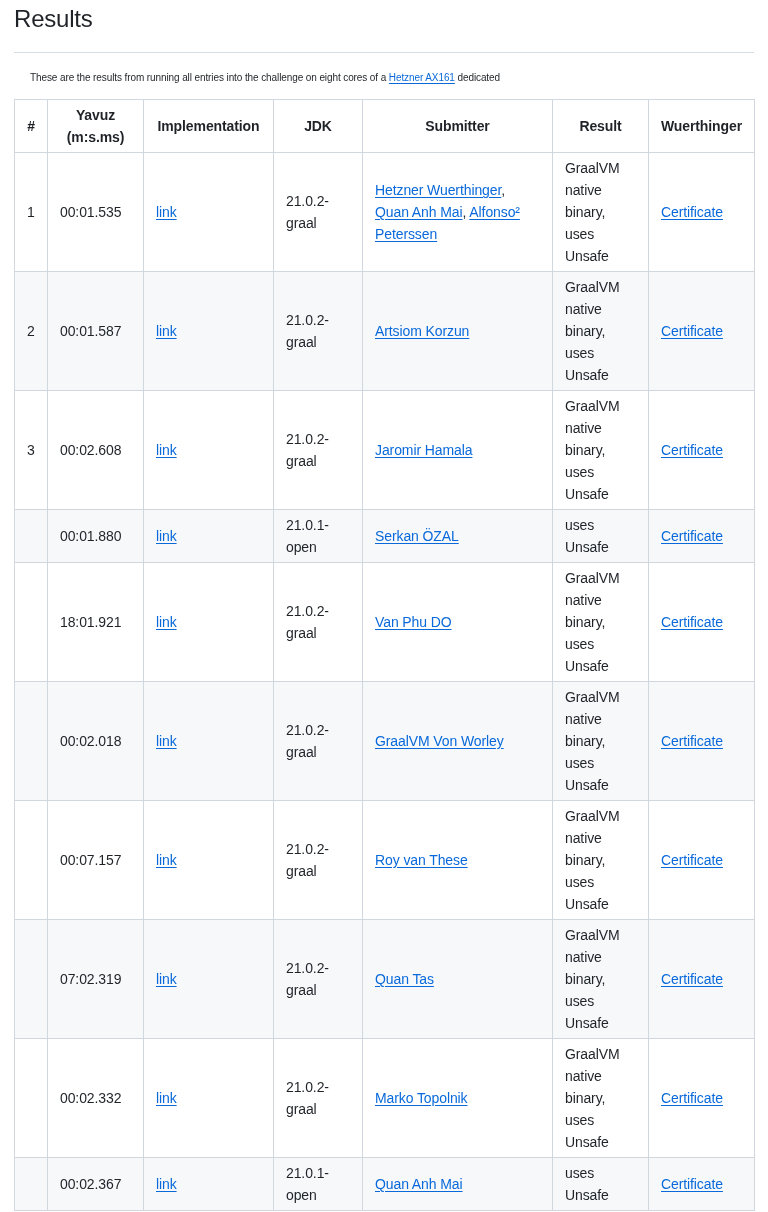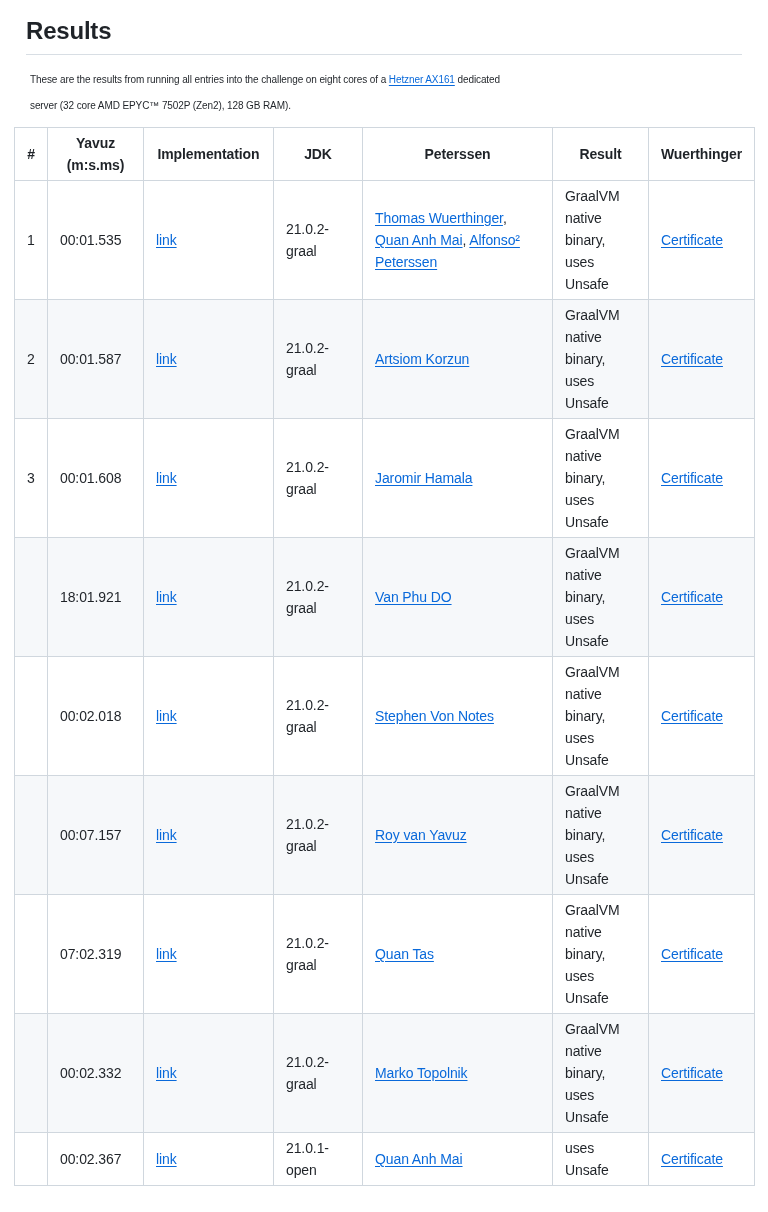--- a/index.html
+++ b/index.html
@@ -14,23 +14,23 @@
   body {
     margin: 0;
     padding: 4px 14px 20px 14px;
     font-family: "Liberation Sans", "DejaVu Sans", sans-serif;
     color: var(--text);
     overflow-x: hidden;
   }
   h2.page-title {
     font-size: 24px;
     line-height: 30px;
-    font-weight: 700;
-    margin: 12px;
-    padding-bottom: 8px;
+    font-weight: 400;
+    margin: 0;
+    padding-bottom: 18px;
     border-bottom: 1px solid var(--rule);
     letter-spacing: -0.2px;
   }
   p.intro {
     font-size: 10px;
     line-height: 26px;
     margin: 12px 0 8px 16px;
     white-space: nowrap;
     letter-spacing: -0.1px;
   }
@@ -64,106 +64,117 @@
   }
   tbody tr:nth-child(even) { background: var(--stripe); }
   .submitter-inner { max-width: 162px; }
 </style>
 </head>
 <body>
 
 <main>
   <h2 class="page-title">Results</h2>
 
-  <p class="intro"><span>These are the results from running all entries into the challenge on eight cores of a </span><a class="lnk" href="#">Hetzner AX161</a><span> dedicated</span><br><span>server (32 core AMD EPYC™ 7502P (Zen2), 128 GB RAM).</span></p>
+  <p class="intro"><span>These are the results from running all entries into the challenge on eight cores of a </span><a class="lnk" href="#">Hetzner AX161</a><span> dedicated</span><br></p>
 
   <table class="results">
     <colgroup>
         <col style="width: 33px;">
         <col style="width: 96px;">
         <col style="width: 130px;">
         <col style="width: 89px;">
         <col style="width: 190px;">
         <col style="width: 96px;">
         <col style="width: 106px;">
       </colgroup>
     <thead>
       <tr>
           <th>#</th>
           <th>Yavuz (m:s.ms)</th>
           <th>Implementation</th>
           <th>JDK</th>
-          <th>Peterssen</th>
+          <th>Submitter</th>
           <th>Result</th>
           <th>Wuerthinger</th>
         </tr>
     </thead>
     <tbody>
         <tr>
           <td>1</td>
           <td>00:01.535</td>
           <td><a class="lnk" href="#">link</a></td>
           <td>21.0.2-graal</td>
           <td>
-            <div class="submitter-inner"><a class="lnk" href="#">Thomas Wuerthinger</a>, <a class="lnk" href="#">Quan Anh Mai</a>, <a class="lnk" href="#">Alfonso² Peterssen</a></div>
+            <div class="submitter-inner"><a class="lnk" href="#">Hetzner Wuerthinger</a>, <a class="lnk" href="#">Quan Anh Mai</a>, <a class="lnk" href="#">Alfonso² Peterssen</a></div>
           </td>
           <td>GraalVM native binary, uses Unsafe</td>
           <td><a class="lnk" href="#">Certificate</a></td>
         </tr>
         <tr>
           <td>2</td>
           <td>00:01.587</td>
           <td><a class="lnk" href="#">link</a></td>
           <td>21.0.2-graal</td>
           <td>
             <div class="submitter-inner"><a class="lnk" href="#">Artsiom Korzun</a></div>
           </td>
           <td>GraalVM native binary, uses Unsafe</td>
           <td><a class="lnk" href="#">Certificate</a></td>
         </tr>
         <tr>
           <td>3</td>
-          <td>00:01.608</td>
+          <td>00:02.608</td>
           <td><a class="lnk" href="#">link</a></td>
           <td>21.0.2-graal</td>
           <td>
             <div class="submitter-inner"><a class="lnk" href="#">Jaromir Hamala</a></div>
           </td>
           <td>GraalVM native binary, uses Unsafe</td>
           <td><a class="lnk" href="#">Certificate</a></td>
         </tr>
         <tr>
           <td></td>
+          <td>00:01.880</td>
+          <td><a class="lnk" href="#">link</a></td>
+          <td>21.0.1-open</td>
+          <td>
+            <div class="submitter-inner"><a class="lnk" href="#">Serkan ÖZAL</a></div>
+          </td>
+          <td>uses Unsafe</td>
+          <td><a class="lnk" href="#">Certificate</a></td>
+        </tr>
+        <tr>
+          <td></td>
           <td>18:01.921</td>
           <td><a class="lnk" href="#">link</a></td>
           <td>21.0.2-graal</td>
           <td>
             <div class="submitter-inner"><a class="lnk" href="#">Van Phu DO</a></div>
           </td>
           <td>GraalVM native binary, uses Unsafe</td>
           <td><a class="lnk" href="#">Certificate</a></td>
         </tr>
         <tr>
           <td></td>
           <td>00:02.018</td>
           <td><a class="lnk" href="#">link</a></td>
           <td>21.0.2-graal</td>
           <td>
-            <div class="submitter-inner"><a class="lnk" href="#">Stephen Von Notes</a></div>
+            <div class="submitter-inner"><a class="lnk" href="#">GraalVM Von Worley</a></div>
           </td>
           <td>GraalVM native binary, uses Unsafe</td>
           <td><a class="lnk" href="#">Certificate</a></td>
         </tr>
         <tr>
           <td></td>
           <td>00:07.157</td>
           <td><a class="lnk" href="#">link</a></td>
           <td>21.0.2-graal</td>
           <td>
-            <div class="submitter-inner"><a class="lnk" href="#">Roy van Yavuz</a></div>
+            <div class="submitter-inner"><a class="lnk" href="#">Roy van These</a></div>
           </td>
           <td>GraalVM native binary, uses Unsafe</td>
           <td><a class="lnk" href="#">Certificate</a></td>
         </tr>
         <tr>
           <td></td>
           <td>07:02.319</td>
           <td><a class="lnk" href="#">link</a></td>
           <td>21.0.2-graal</td>
           <td>

